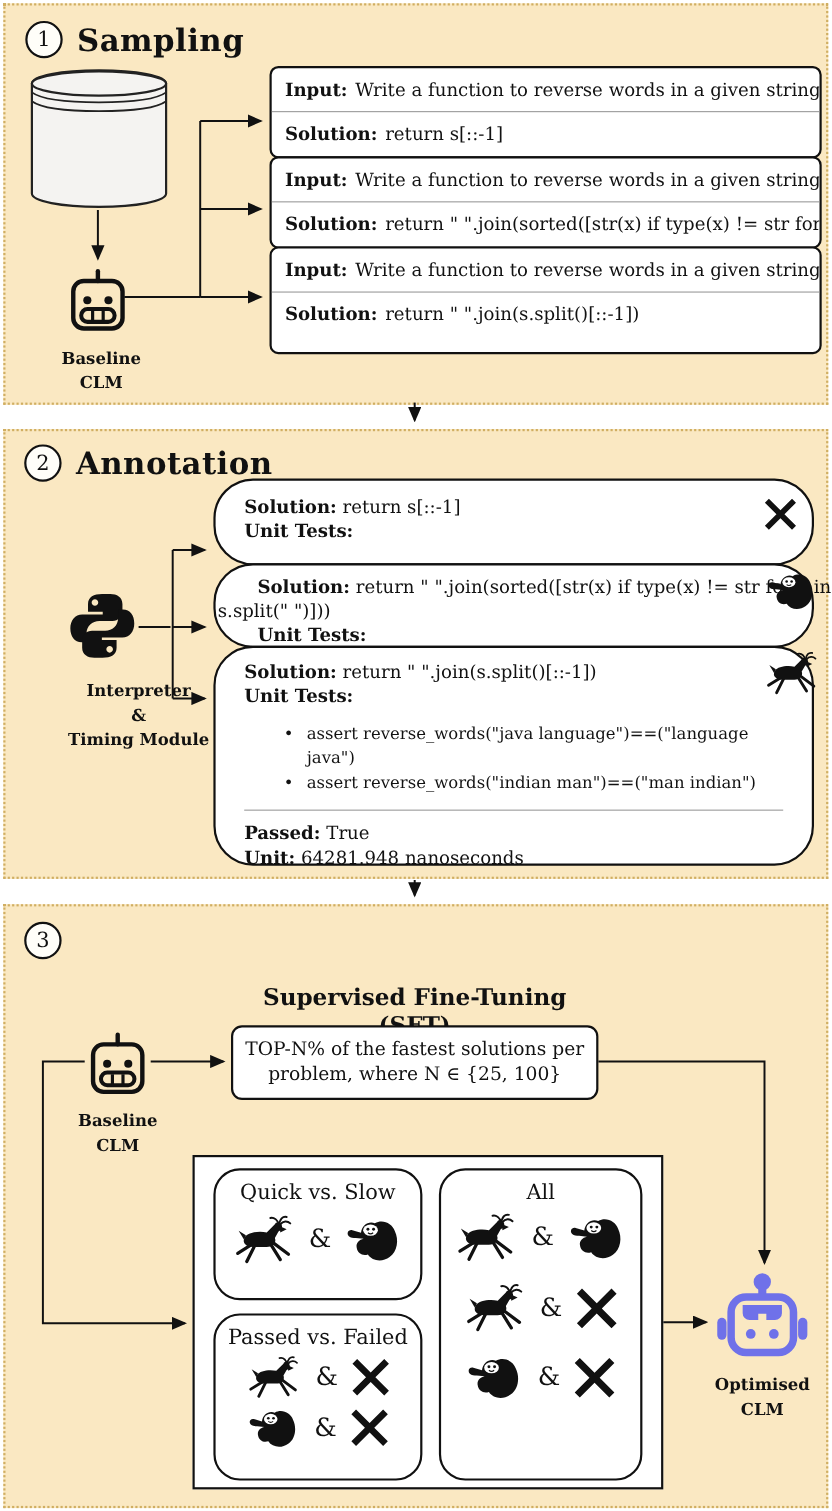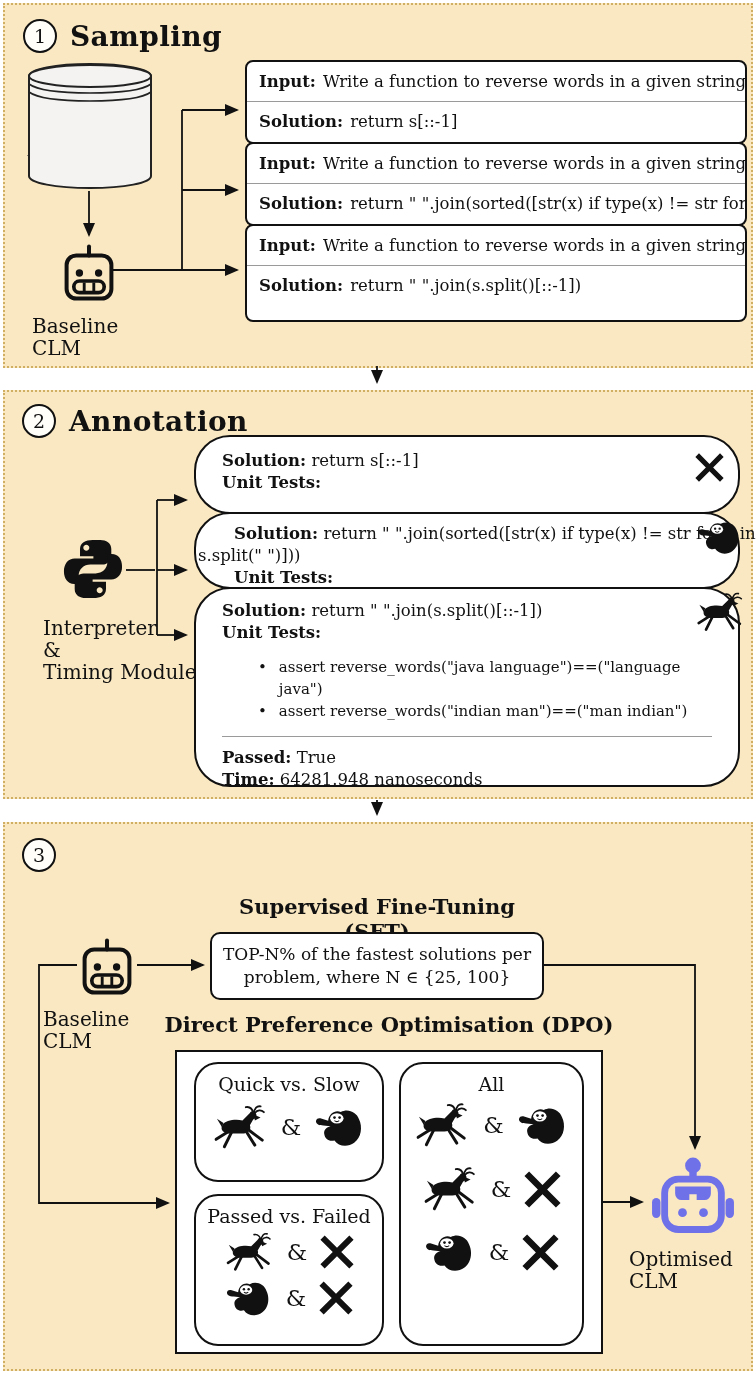--- a/index.html
+++ b/index.html
@@ -6,21 +6,21 @@
   #root{position:relative;width:756px;height:1374px;background:#fff;
         font-family:"DejaVu Serif","Liberation Serif",serif;color:#111;overflow:hidden;}
   .panel{position:absolute;left:3px;width:750px;background:#fae8c2;
          border:2px dotted #d0ae62;box-sizing:border-box;}
   .step-head{position:absolute;display:flex;align-items:center;gap:13px;z-index:5;}
   .stepnum{width:34px;height:34px;border:2px solid #111;border-radius:50%;background:#fffef9;
            display:flex;align-items:center;justify-content:center;font-size:19px;box-sizing:border-box;}
   .step-title{font-size:28px;font-weight:bold;letter-spacing:.4px;}
   .connectors{position:absolute;left:0;top:0;pointer-events:none;z-index:4;}
   .absicon{position:absolute;z-index:6;}
-  .node-label{position:absolute;text-align:left;font-weight:normal;font-size:20px;line-height:22px;z-index:5;}
+  .node-label{position:absolute;text-align:center;font-weight:bold;font-size:15px;line-height:22px;z-index:5;}
   
   .pcard{position:absolute;left:240px;width:502px;background:#fff;border:2px solid #111;
          border-radius:8px;box-sizing:border-box;overflow:hidden;}
   .prow{height:39px;display:flex;align-items:center;padding:0 12px;font-size:16.5px;
         white-space:nowrap;overflow:hidden;}
   .prow .b{font-weight:bold;margin-right:7px;}
   .pdiv{border-top:1.3px solid #9a9a9a;}
   
   .scard{position:absolute;left:189px;width:546px;background:#fff;border:2px solid #111;
          border-radius:36px;box-sizing:border-box;}
@@ -242,21 +242,21 @@
           <span>•</span>
           <span>assert reverse_words("indian man")==("man indian")</span>
         </div>
       </div>
       <div class="cdiv"></div>
       <div class="srow">
         <span class="b">Passed:</span>
         <span>True</span>
       </div>
       <div class="srow">
-        <span class="b">Time:</span>
+        <span class="b">Unit:</span>
         <span>64281.948 nanoseconds</span>
       </div>
     </div>
 
     <svg class="p2icon" style="left:690px;top:61px;" width="29" height="29" viewBox="0 0 40 40">
         <use href="#cross"></use>
       </svg>
     <svg class="p2icon" style="left:692px;top:124px;" width="46" height="42" viewBox="0 0 66 58">
         <use href="#sloth"></use>
       </svg>
@@ -286,21 +286,20 @@
       <div>Baseline</div>
       <div>CLM</div>
     </div>
 
     <div class="sub-heading" style="left:205px;top:70px;width:334px;">Supervised Fine-Tuning (SFT)</div>
     <div class="sft-box">
       <div>TOP-N% of the fastest solutions per</div>
       <div>problem, where N ∈ {25, 100}</div>
     </div>
 
-    <div class="sub-heading" style="left:145px;top:188px;width:478px;">Direct Preference Optimisation (DPO)</div>
 
     <div class="dpo-outer">
       <div class="dpo-box" style="left:17px;top:10px;width:190px;height:120px;">
         <div class="dpo-title">Quick vs. Slow</div>
         <div class="pair-row" style="margin-top:8px;">
           <svg width="56" height="48" viewBox="0 0 68 58">
               <use href="#deer"></use>
             </svg>
           <span class="amp">&amp;</span>
           <svg width="52" height="46" viewBox="0 0 66 58">

